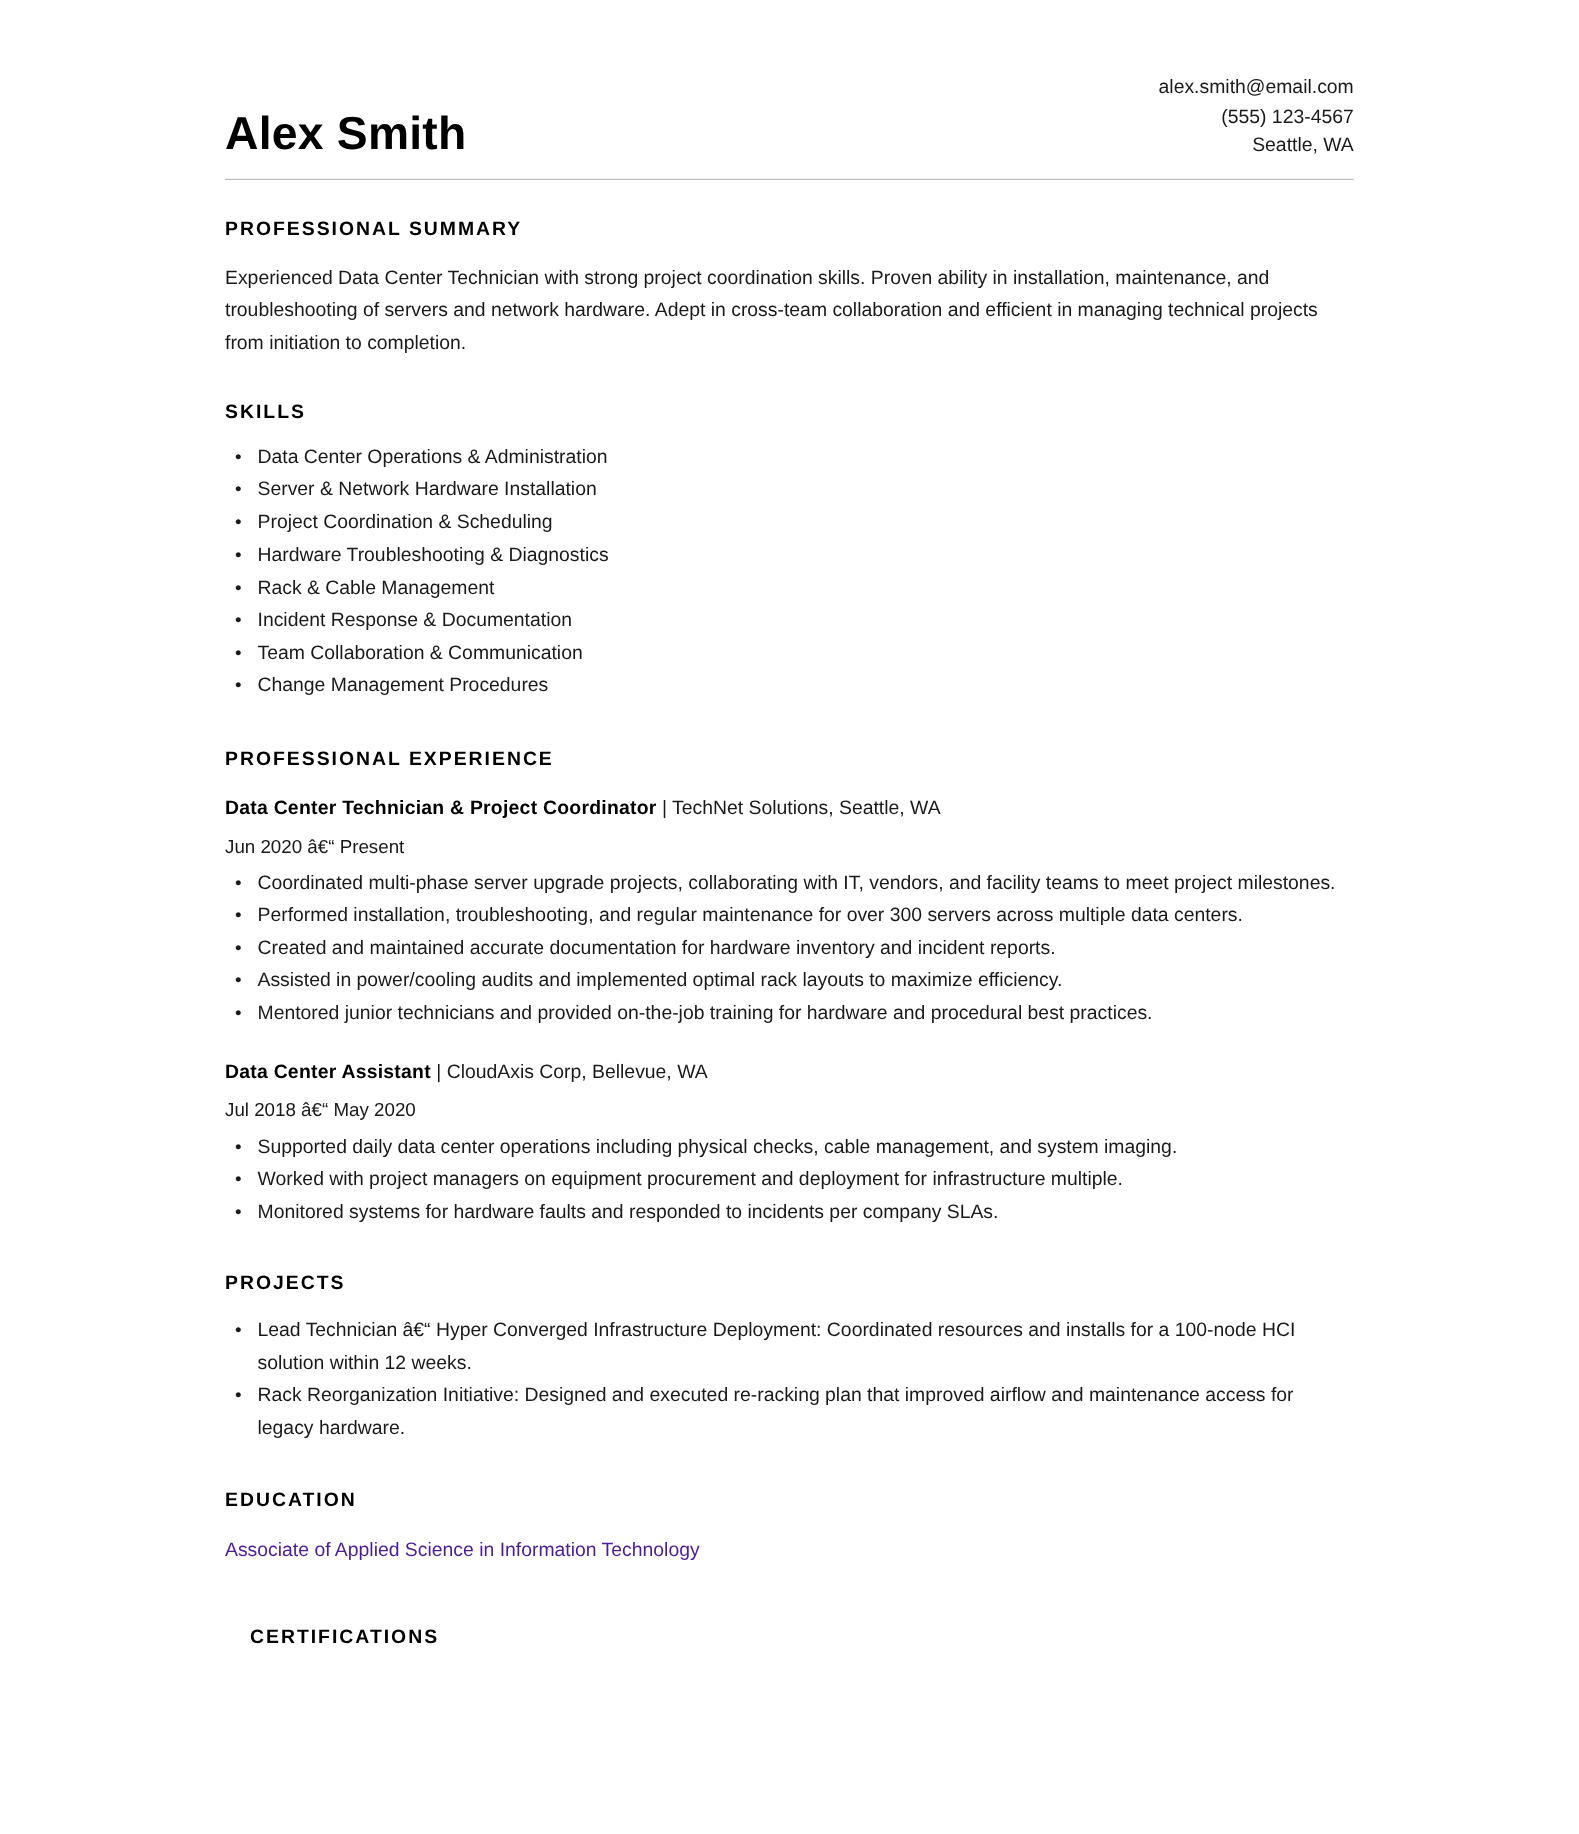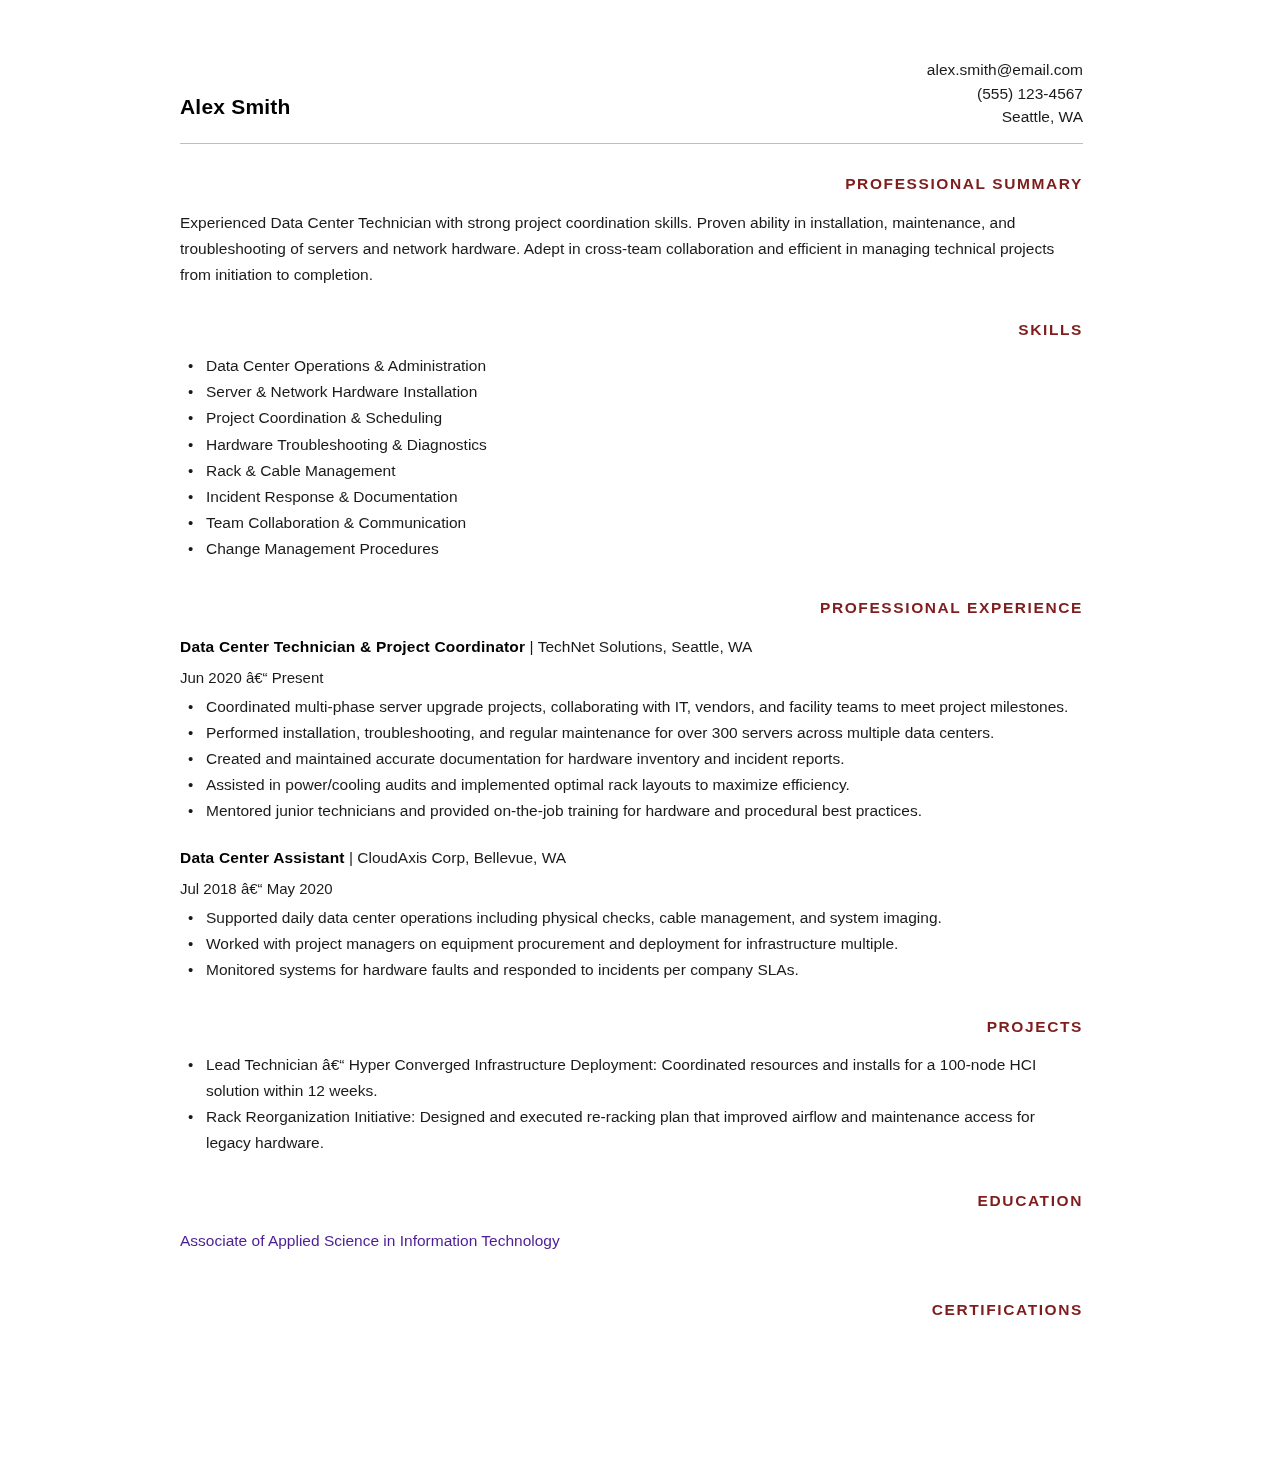--- a/index.html
+++ b/index.html
@@ -39,21 +39,21 @@
     position: absolute;
     right: 0;
     top: 58px;
     text-align: right;
     font-size: 15.5px;
     line-height: 23.5px;
     color: #1a1a1a;
   }
   .contact div { white-space: nowrap; }
   .name {
-    font-size: 21px;
+    font-size: 37px;
     font-weight: bold;
     letter-spacing: 0.2px;
     line-height: 36px;
     margin: 0;
     padding-top: 31px;
     color: #000000;
   }
   .rule {
     border: 0;
     border-top: 1px solid #bfbfbf;
@@ -61,24 +61,23 @@
     width: 903px;
     height: 0;
   }
 
   
   .section { margin-top: 0; }
   .section-title {
     font-size: 15.5px;
     font-weight: bold;
     letter-spacing: 1.6px;
-    color: #7f1d1d;
+    color: #000000;
     margin: 0;
     text-transform: uppercase;
-    text-align: right;
   }
   .s-summary { padding-top: 31px; }
   .s-skills { padding-top: 33px; }
   .s-experience { padding-top: 36px; }
   .s-projects { padding-top: 35px; }
   .s-education { padding-top: 36px; }
   .s-certifications { padding-top: 46px; margin-left: 20px; }
 
   .body-text {
     font-size: 15.5px;

